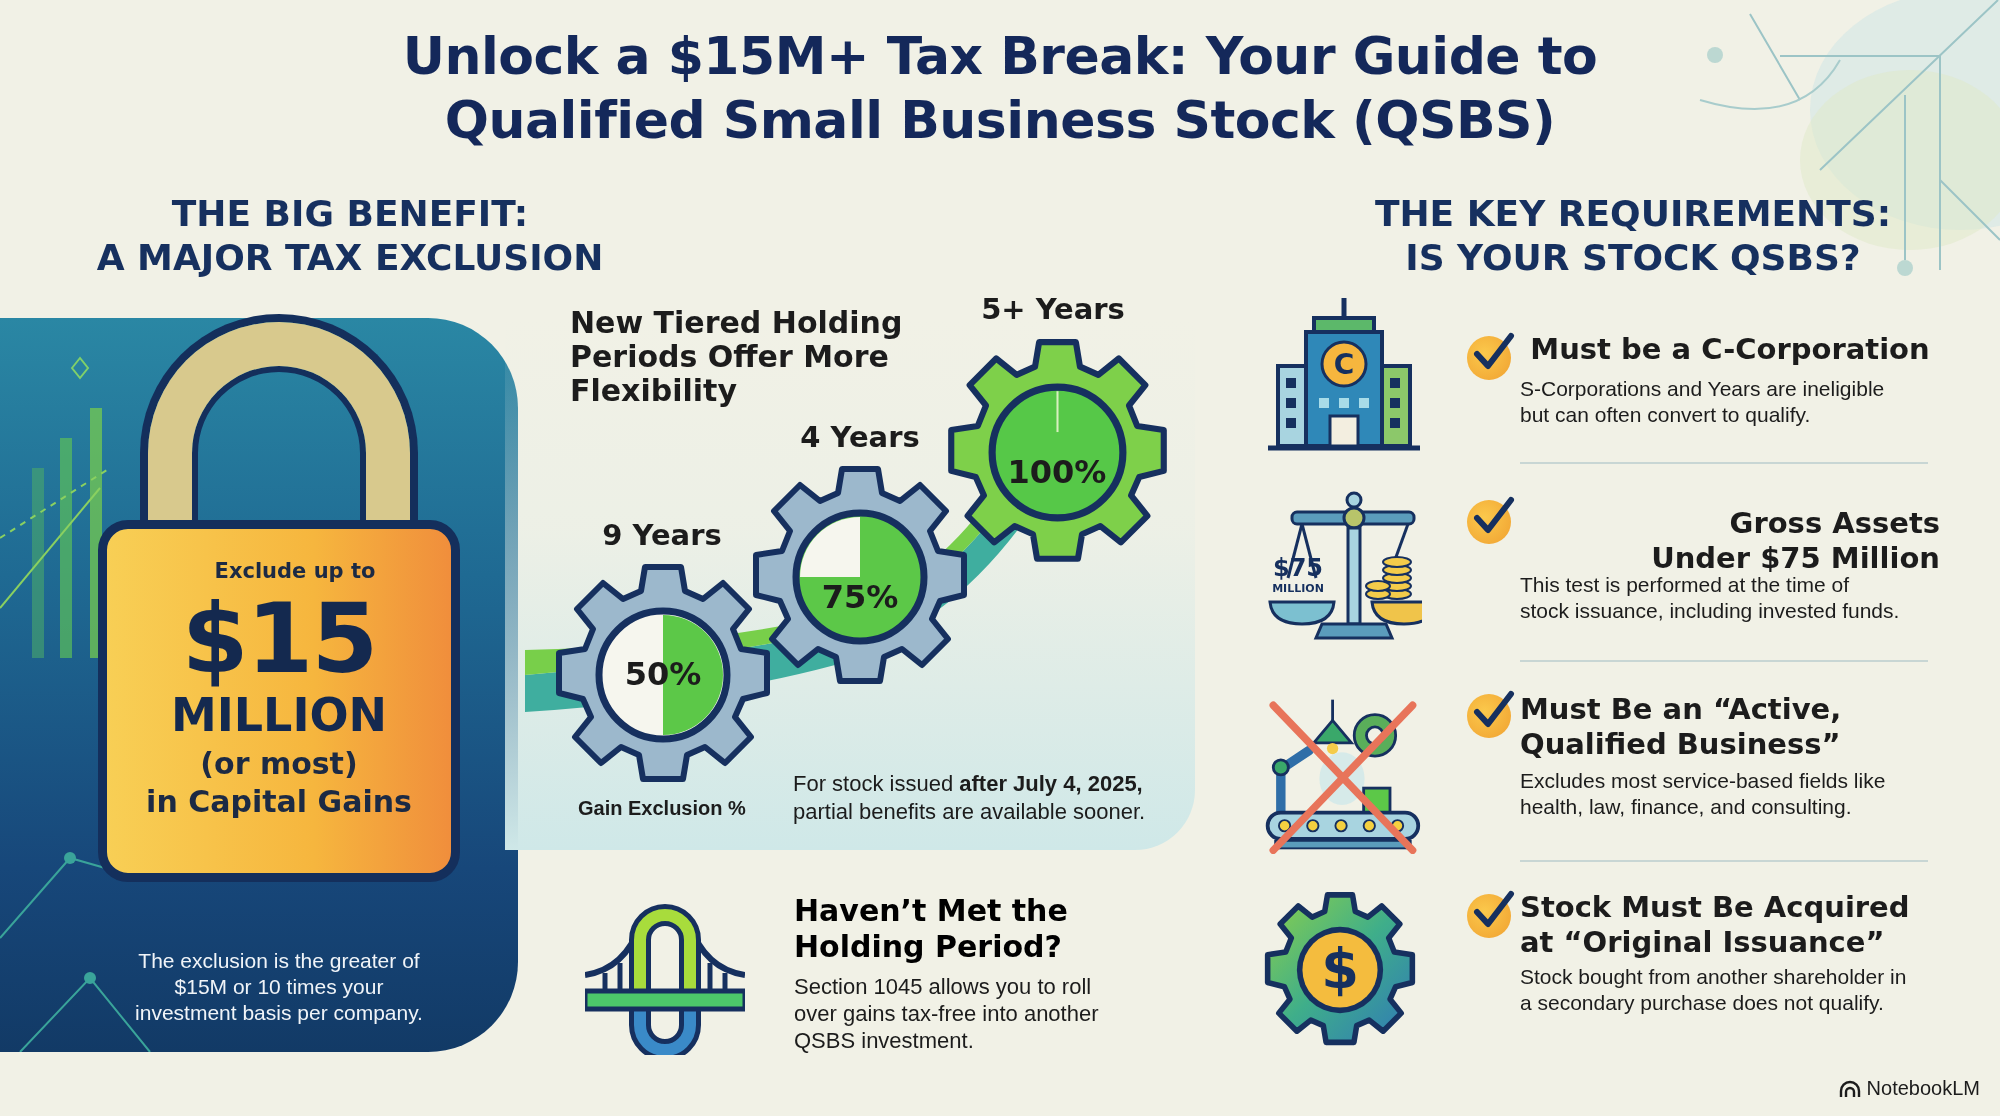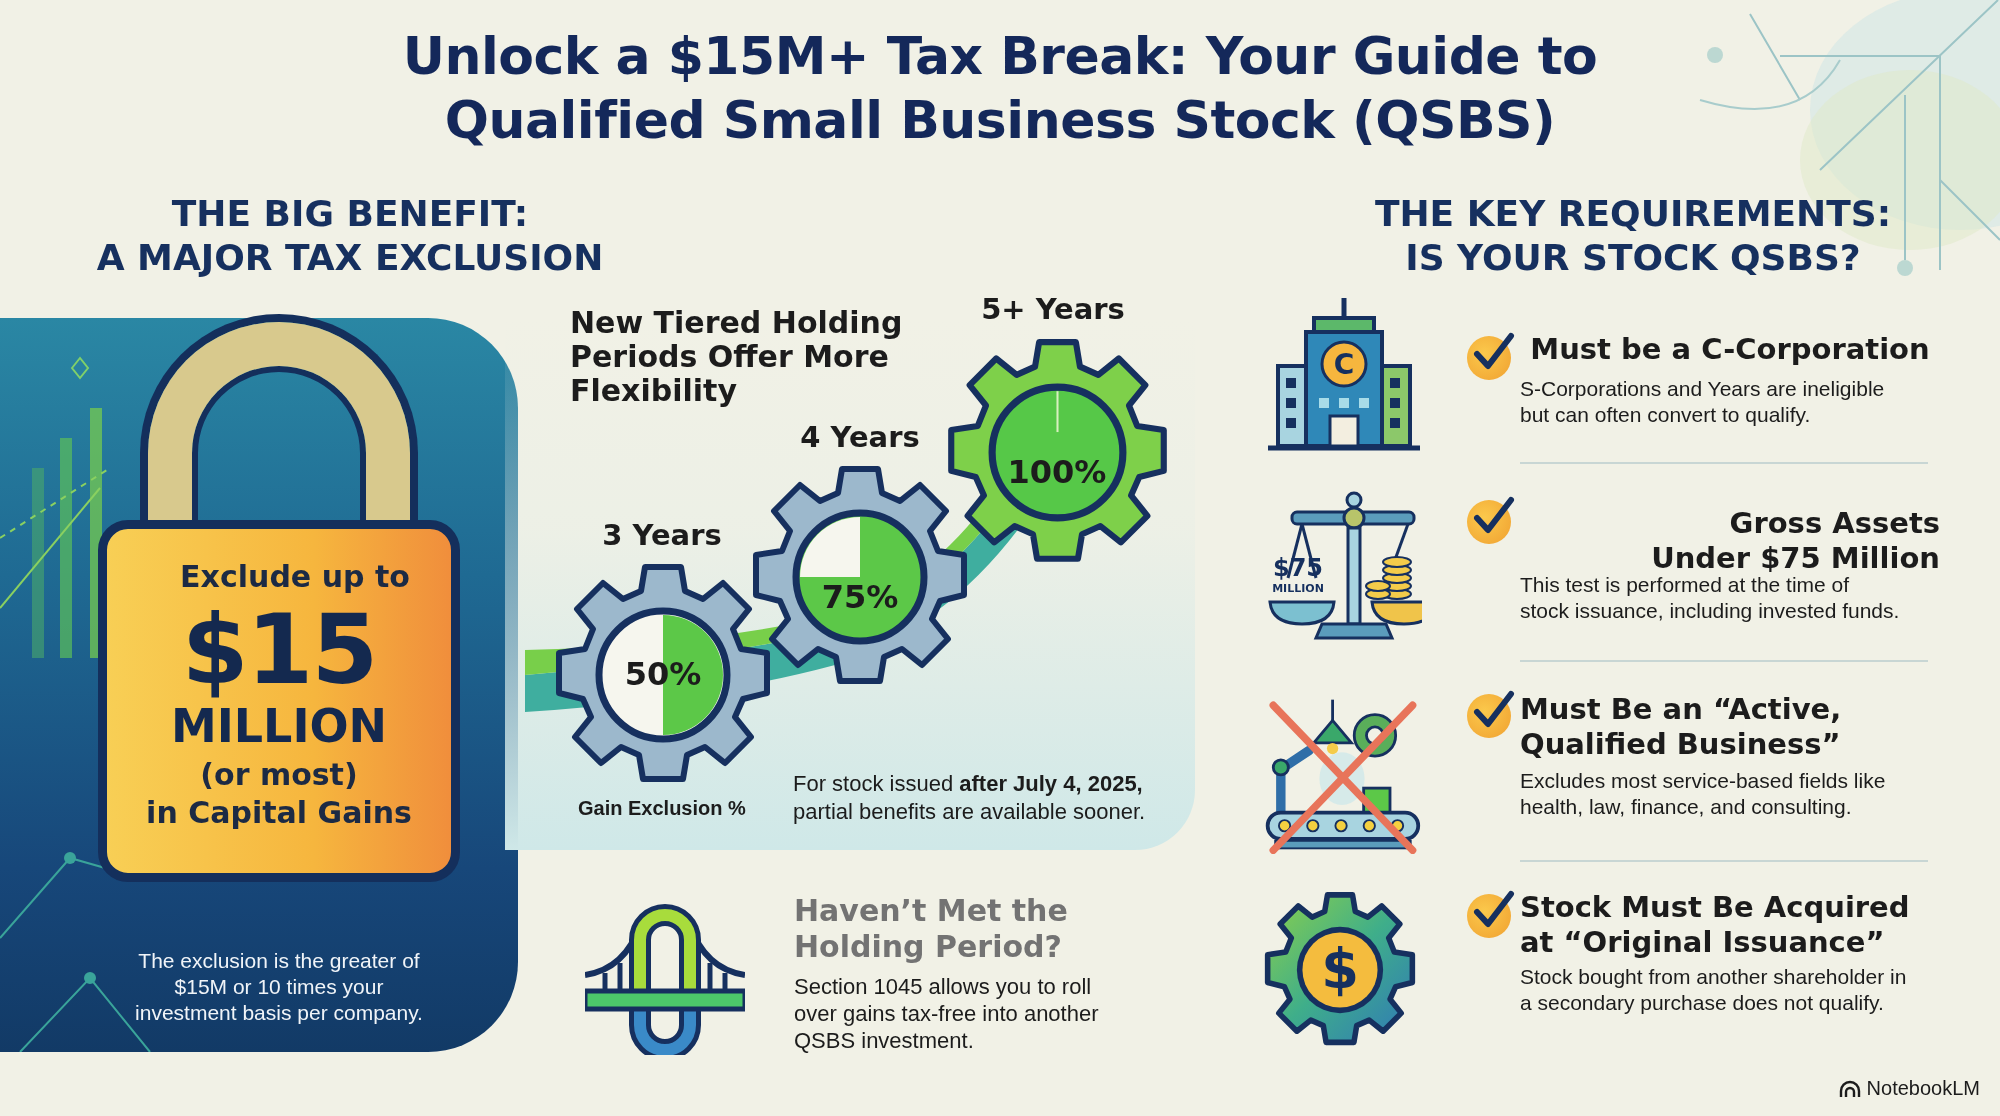--- a/index.html
+++ b/index.html
@@ -45,21 +45,21 @@
     position: absolute; left: 148px; top: 322px; width: 262px; height: 240px;
     border: 44px solid #d8c98d; border-bottom: none;
     border-radius: 132px 132px 0 0;
     box-shadow: 0 0 0 6px #142f5c inset;
     outline: none;
   }
   .shackle-outline {
     position: absolute; left: 140px; top: 314px; width: 278px; height: 250px;
     border: 8px solid #142f5c; border-bottom: none; border-radius: 140px 140px 0 0;
   }
-  .lock-line1 { font-family: "DejaVu Sans", sans-serif; font-weight: bold; font-size: 30px; color: #1c2a44; margin-top: 30px; margin-left: 32px; }
+  .lock-line1 { font-family: "DejaVu Sans", sans-serif; font-weight: bold; font-size: 21px; color: #1c2a44; margin-top: 30px; margin-left: 32px; }
   .lock-amount { font-family: "DejaVu Sans", sans-serif; font-weight: bold; font-size: 96px; line-height: 100px; color: #14294f; margin-top: 6px; letter-spacing: -2px; }
   .lock-unit { font-family: "DejaVu Sans", sans-serif; font-weight: bold; font-size: 46px; line-height: 52px; color: #14294f; }
   .lock-line4 { font-family: "DejaVu Sans", sans-serif; font-weight: bold; font-size: 30px; line-height: 38px; color: #1c2a44; margin-top: 4px; }
   .lock-line5 { font-family: "DejaVu Sans", sans-serif; font-weight: bold; font-size: 30px; line-height: 38px; color: #1c2a44; }
   .lock-note {
     position: absolute; left: 90px; top: 948px; width: 378px;
     text-align: center; color: #f0f4f8; font-size: 21px; line-height: 26px;
   }
 
   
@@ -76,21 +76,21 @@
     position: absolute; font-family: "DejaVu Sans", sans-serif; font-weight: bold; font-size: 29px; color: #1c1c1c; text-align: center; width: 200px;
   }
   .gear-pct {
     position: absolute; font-family: "DejaVu Sans", sans-serif; font-weight: bold; font-size: 32px; color: #1c1c1c; text-align: center; width: 160px;
   }
   .gain-caption { position: absolute; left: 578px; top: 797px; font-weight: bold; font-size: 20px; color: #1c1c1c; }
   .tier-note { position: absolute; left: 793px; top: 770px; font-size: 22px; line-height: 28px; color: #1c1c1c; }
   .tier-note b { font-weight: bold; }
 
   
-  .rollover-title { position: absolute; left: 794px; top: 893px; font-family: "DejaVu Sans", sans-serif; font-weight: bold; font-size: 30px; line-height: 36px; color: #737373; }
+  .rollover-title { position: absolute; left: 794px; top: 893px; font-family: "DejaVu Sans", sans-serif; font-weight: bold; font-size: 30px; line-height: 36px; color: #000000; }
   .rollover-text { position: absolute; left: 794px; top: 973px; font-size: 22px; line-height: 27px; color: #1c1c1c; width: 340px; }
 
   
   .req { position: absolute; left: 1262px; width: 700px; }
   .req-icon { position: absolute; left: 0; top: 0; width: 160px; height: 160px; }
   .req-check { position: absolute; left: 205px; width: 44px; height: 44px; border-radius: 50%; background: radial-gradient(circle at 40% 40%, #fbc94c, #f0a030); }
   .req-check svg { position: absolute; left: 4px; top: -6px; }
   .req-title { position: absolute; left: 258px; font-family: "DejaVu Sans", sans-serif; font-weight: bold; font-size: 29px; line-height: 35px; color: #1c1c1c; width: 420px; }
   .req-desc { position: absolute; left: 258px; font-size: 21px; line-height: 26px; color: #1c1c1c; width: 420px; }
   .req-divider { position: absolute; left: 258px; width: 408px; height: 2px; background: #c8d6d4; }
@@ -159,21 +159,21 @@
   <path d="M20 245 Q200 230 330 200 Q450 160 520 40 L540 60 Q460 190 330 235 Q200 270 20 282 Z" fill="#3fae9f"></path>
   <path d="M20 220 Q200 215 330 185 Q440 150 510 30 L520 40 Q450 160 330 200 Q200 230 20 245 Z" fill="#78cf4a"></path>
 </svg>
 
 <div class="tier-title">
   <div>New Tiered Holding</div>
   <div>Periods Offer More</div>
   <div>Flexibility</div>
 </div>
 
-<div class="gear-label" style="left:562px;top:518px;">3 Years</div>
+<div class="gear-label" style="left:562px;top:518px;">9 Years</div>
 <svg class="abs" style="left:548px;top:560px" width="230" height="230" viewBox="-115 -115 230 230">
   <g fill="#9cb8cc" stroke="#16305f" stroke-width="6" stroke-linejoin="round">
     <path d="M-18,-108 L18,-108 L22,-84 L40,-76 L60,-92 L86,-66 L70,-46 L78,-26 L104,-22 L104,18 L80,24 L72,42 L88,62 L62,88 L42,72 L24,80 L20,104 L-20,104 L-24,80 L-42,72 L-62,88 L-88,62 L-72,42 L-80,24 L-104,18 L-104,-22 L-78,-26 L-70,-46 L-86,-66 L-60,-92 L-40,-76 L-22,-84 Z"></path>
   </g>
   <circle r="64" fill="#f6f6ee" stroke="#16305f" stroke-width="7"></circle>
   <path d="M0,-60 A60,60 0 0 1 0,60 Z" fill="#5cc848"></path>
 </svg>
 <div class="gear-pct" style="left:583px;top:655px;">50%</div>
 
 <div class="gear-label" style="left:760px;top:420px;">4 Years</div>

